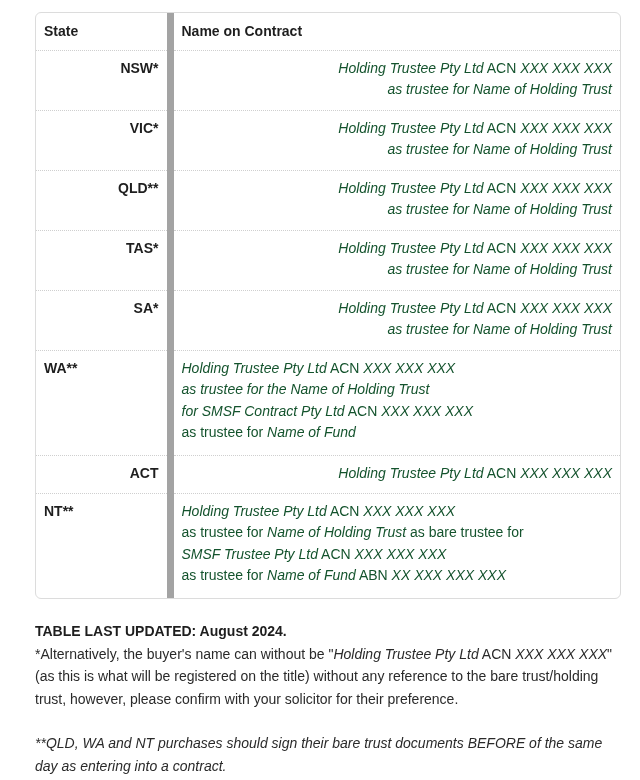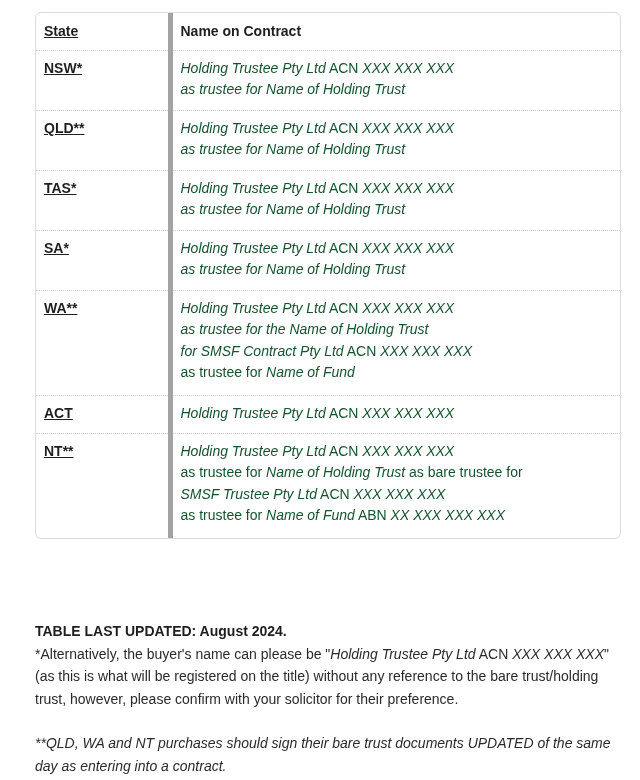--- a/index.html
+++ b/index.html
@@ -39,34 +39,33 @@
       padding: 7px 8px 8px 8px;
       border-bottom: 1px dotted #cfcfcf;
     }
     th {
       font-weight: bold;
       padding-top: 8px;
       padding-bottom: 7px;
       color: #1e1e1e;
     }
     th.state-col, td.state-col {
-      border-right: 5px solid #a3a3a3;
-      text-decoration: underline;
+      border-right: 7px solid #a3a3a3;
     }
     td.state-col {
       font-weight: bold;
       color: #1e1e1e;
     }
     td.name-col {
       color: #14532d;
     }
     tr:last-child td { border-bottom: none; }
-    tr.row-2l td { height: 44px; }
+    tr.row-2l td { height: 44px; text-align: right; }
     tr.row-4l td { height: 89px; }
-    tr.row-1l td { height: 22px; }
+    tr.row-1l td { height: 22px; text-align: right; }
     .i { font-style: italic; }
     .line { display: block; white-space: nowrap; }
 
     .notes {
       position: absolute;
       left: 35px;
       top: 620px;
       width: 585px;
       font-size: 14px;
       line-height: 22.5px;
@@ -94,20 +93,27 @@
       </colgroup>
     <thead>
       <tr>
         <th class="state-col">State</th>
         <th class="name-col">Name on Contract</th>
       </tr>
     </thead>
     <tbody id="table-body">
         <tr class="row-2l">
           <td class="state-col">NSW*</td>
+          <td class="name-col">
+            <span class="line"><span class="i">Holding Trustee Pty Ltd</span><span> ACN </span><span class="i">XXX XXX XXX</span></span>
+            <span class="line"><span class="i">as trustee for Name of Holding Trust</span></span>
+          </td>
+        </tr>
+        <tr class="row-2l">
+          <td class="state-col">VIC*</td>
           <td class="name-col">
             <span class="line"><span class="i">Holding Trustee Pty Ltd</span><span> ACN </span><span class="i">XXX XXX XXX</span></span>
             <span class="line"><span class="i">as trustee for Name of Holding Trust</span></span>
           </td>
         </tr>
         <tr class="row-2l">
           <td class="state-col">QLD**</td>
           <td class="name-col">
             <span class="line"><span class="i">Holding Trustee Pty Ltd</span><span> ACN </span><span class="i">XXX XXX XXX</span></span>
             <span class="line"><span class="i">as trustee for Name of Holding Trust</span></span>
@@ -150,16 +156,16 @@
             <span class="line"><span class="i">SMSF Trustee Pty Ltd</span><span> ACN </span><span class="i">XXX XXX XXX</span></span>
             <span class="line"><span>as trustee for </span><span class="i">Name of Fund</span><span> ABN </span><span class="i">XX XXX XXX XXX</span></span>
           </td>
         </tr>
       </tbody>
   </table>
 </div>
 
 <div class="notes">
   <span class="updated">TABLE LAST UPDATED: August 2024.</span>
-  <span id="footnote1"><span>*Alternatively, the buyer's name can please be "</span><span class="i">Holding Trustee Pty Ltd</span><span> ACN </span><span class="i">XXX XXX XXX</span><span>" (as this is what will be registered on the title) without any reference to the bare trust/holding trust, however, please confirm with your solicitor for their preference.</span></span>
+  <span id="footnote1"><span>*Alternatively, the buyer's name can without be "</span><span class="i">Holding Trustee Pty Ltd</span><span> ACN </span><span class="i">XXX XXX XXX</span><span>" (as this is what will be registered on the title) without any reference to the bare trust/holding trust, however, please confirm with your solicitor for their preference.</span></span>
   <span class="gap"></span>
-  <span class="foot2"> **QLD, WA and NT purchases should sign their bare trust documents UPDATED of the same day as entering into a contract.</span>
+  <span class="foot2"> **QLD, WA and NT purchases should sign their bare trust documents BEFORE of the same day as entering into a contract.</span>
 </div>
 
 </body></html>

